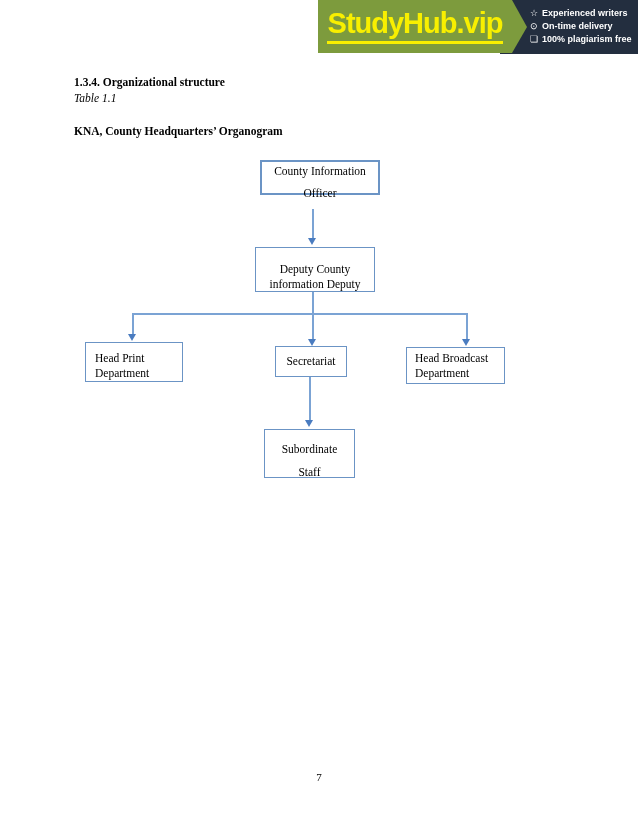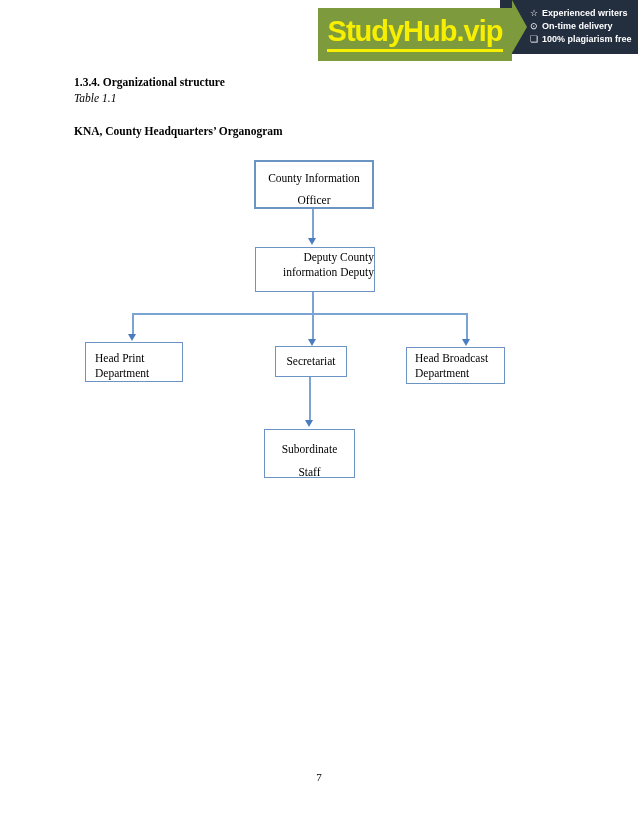--- a/index.html
+++ b/index.html
@@ -9,21 +9,21 @@
     font-family:"Liberation Serif", serif; color:#000;
   }
 
   
   .banner { position:absolute; left:318px; top:0; width:320px; height:54px; cursor:pointer; }
   .banner-navy {
     position:absolute; left:182px; right:0; top:0; height:54px;
     background:#232e3f;
   }
   .banner-green {
-    position:absolute; left:0; top:8px; width:194px; height:53px;
+    position:absolute; left:0; top:0; width:194px; height:53px;
     background:#7d9b3d; display:flex; align-items:center; justify-content:center;
     z-index:2;
   }
   .banner-chevron {
     position:absolute; left:194px; top:0; width:0; height:0; z-index:2;
     border-left:15px solid #7d9b3d;
     border-top:27px solid transparent;
     border-bottom:26px solid transparent;
   }
   .logo {
@@ -51,24 +51,24 @@
     text-align:center; font-size:11px;
   }
 
   
   .node {
     position:absolute; box-sizing:border-box; background:#fff;
     border:1.5px solid #6b94c5; font-size:11.5px; line-height:14px;
   }
   .node .nline { display:block; }
 
-  .node-cio { left:254px; top:160px; width:120px; height:49px; border-width:2px; text-align:center; padding-top:9px; }
+  .node-cio { left:260px; top:160px; width:120px; height:35px; border-width:2px; text-align:center; padding-top:2px; }
   .node-cio .nline + .nline { margin-top:8px; }
 
-  .node-deputy { left:255px; top:247px; width:120px; height:45px; text-align:right; padding-top:2px; line-height:15px; }
+  .node-deputy { left:255px; top:247px; width:120px; height:45px; text-align:center; padding-top:14px; line-height:15px; }
 
   .node-print { left:85px; top:342px; width:98px; height:40px; padding:8px 0 0 9px; line-height:15px; }
 
   .node-secretariat { left:275px; top:346px; width:72px; height:31px; text-align:center; line-height:28px; }
 
   .node-broadcast { left:406px; top:347px; width:99px; height:37px; padding:3px 0 0 8px; line-height:15px; }
 
   .node-subordinate { left:264px; top:429px; width:91px; height:49px; text-align:center; padding-top:12px; }
   .node-subordinate .nline + .nline { margin-top:9px; }
 

